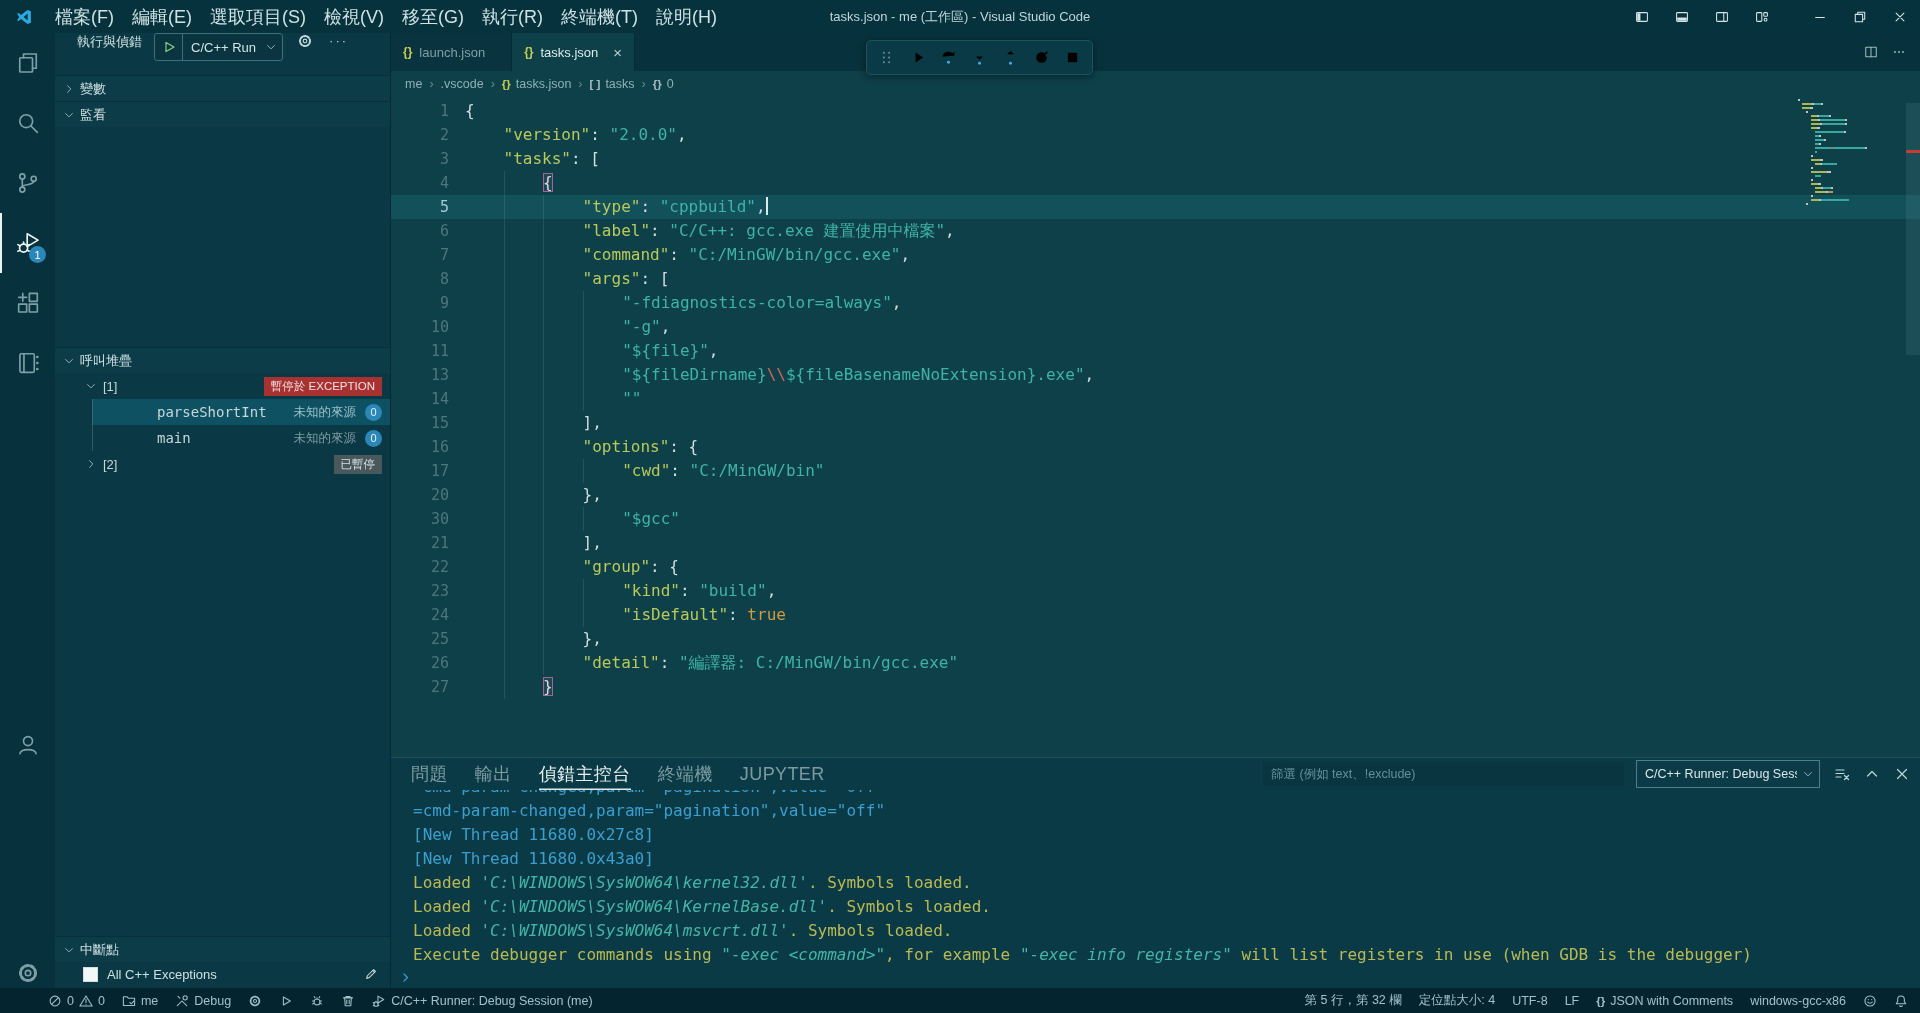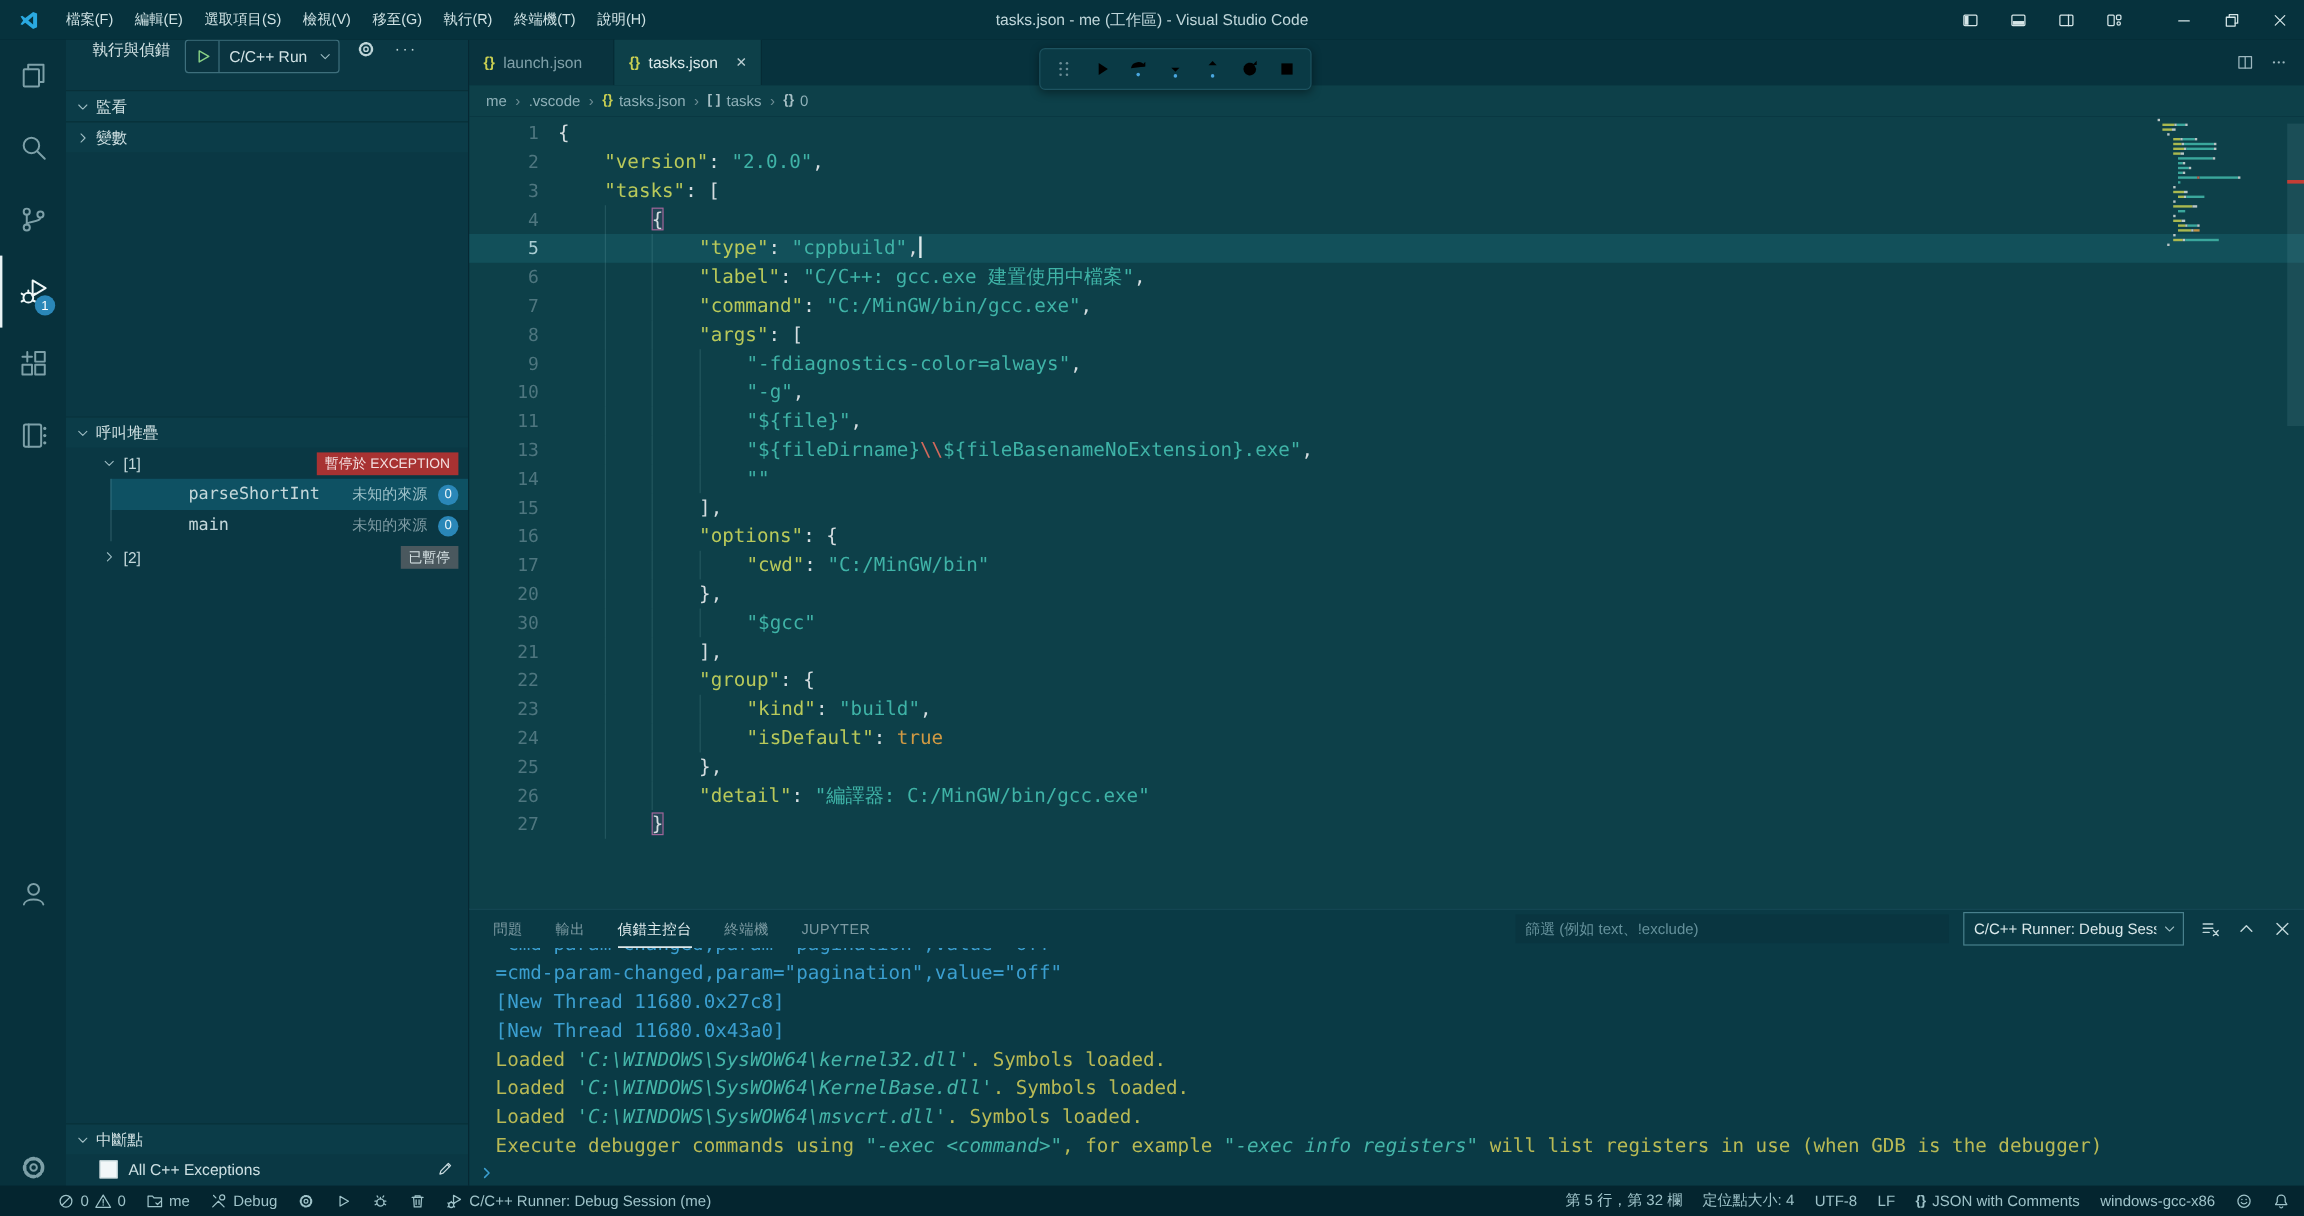--- a/index.html
+++ b/index.html
@@ -6,21 +6,21 @@
   body{width:1920px;height:1013px;overflow:hidden;font-family:"Liberation Sans",sans-serif;
        -webkit-font-smoothing:antialiased;color:#c4d8db;font-size:13px;}
   .ic{display:inline-flex;align-items:center;justify-content:center;line-height:0;}
   .ic svg{width:16px;height:16px;stroke:currentColor;fill:none;stroke-width:1.2;stroke-linecap:round;stroke-linejoin:round;}
   .ic.sm svg{width:14px;height:14px;}
   .ic.lg svg{width:24px;height:24px;stroke-width:1.1;}
 
   
   #titlebar{height:33px;background:#06323d;display:flex;align-items:center;position:relative;color:#cfe2e4;}
   #logo{width:20px;height:20px;margin:0 12px 0 14px;}
-  .menu-item{padding:0 9px;height:33px;display:flex;align-items:center;font-size:12px;color:#cfe2e4;}
+  .menu-item{padding:0 9px;height:33px;display:flex;align-items:center;font-size:18px;color:#cfe2e4;}
   #win-title{position:absolute;left:50%;transform:translateX(-50%);font-size:13px;color:#bfd6da;white-space:nowrap;}
   #win-controls{margin-left:auto;display:flex;align-items:center;}
   .wc{width:40px;height:33px;display:flex;align-items:center;justify-content:center;color:#d5e5e7;}
   .wc.spacer{width:18px;}
 
   
   #app{display:flex;height:955px;}
   #activitybar{width:55px;background:#07313c;position:relative;flex:none;}
   .ab-item{height:60px;display:flex;align-items:center;justify-content:center;color:#7da0a8;position:relative;}
   .ab-item.active{color:#eef6f7;border-left:2px solid #e9f3f4;}
@@ -99,21 +99,21 @@
   
   #dbg-toolbar{position:absolute;left:475px;top:7px;height:33px;display:flex;align-items:center;gap:4px;
                background:#0a3a45;border:1px solid #1d5360;border-radius:5px;box-shadow:0 2px 8px rgba(0,0,0,.4);
                padding:0 6px;z-index:5;}
   .dbg-btn{width:27px;height:27px;display:flex;align-items:center;justify-content:center;}
   .dbg-btn svg{width:17px;height:17px;}
 
   
   #panel{height:230px;border-top:1px solid #1c4f5b;background:#0a3a45;display:flex;flex-direction:column;flex:none;}
   #panel-bar{height:32px;display:flex;align-items:center;padding:0 10px 0 20px;flex:none;}
-  .ptab{font-size:12px;letter-spacing:.4px;color:#7d9ba3;margin-right:27px;height:32px;display:flex;align-items:center;}
+  .ptab{font-size:18px;letter-spacing:.4px;color:#7d9ba3;margin-right:27px;height:32px;display:flex;align-items:center;}
   .ptab.active{color:#e3eef0;box-shadow:inset 0 -1.5px 0 #dfe9ea;}
   #panel-filter{margin-left:auto;width:345px;height:24px;background:#093540;border:none;outline:none;
                 color:#cfe2e4;font-size:12.5px;padding:0 8px;font-family:"Liberation Sans",sans-serif;}
   #panel-filter::placeholder{color:#64909a;}
   #session-box{display:flex;align-items:center;border:1px solid #49808d;height:26px;margin-left:12px;background:#0b3b46;}
   #session-label{width:152px;overflow:hidden;white-space:nowrap;color:#d9e8ea;font-size:12.5px;padding-left:8px;}
   .pact{color:#c0d6d9;margin-left:14px;}
   #panel-content{flex:1;overflow:hidden;font:16px/24px "DejaVu Sans Mono",monospace;padding-left:22px;}
   .con-line{height:24px;white-space:pre;}
   .con-clip{height:9px;overflow:hidden;}
@@ -311,33 +311,33 @@
             <circle cx="8" cy="8" r="5" stroke-width="2" stroke-dasharray="2.1 1.5"></circle>
             <circle cx="8" cy="8" r="1.8"></circle>
           </svg>
       </span>
       <span id="side-more">···</span>
     </div>
 
     <div class="section-h">
       <span class="tree-chev ic">
         <svg viewBox="0 0 16 16">
-            <path d="M3.5 6l4.5 4.5L12.5 6"></path>
-          </svg>
-        </span>
-      <span>監看</span>
+            <path d="M6 3.5L10.5 8 6 12.5"></path>
+          </svg>
+        </span>
+      <span>變數</span>
     </div>
 
     <div class="section-h">
       <span class="tree-chev ic">
         <svg viewBox="0 0 16 16">
-            <path d="M6 3.5L10.5 8 6 12.5"></path>
-          </svg>
-        </span>
-      <span>變數</span>
+            <path d="M3.5 6l4.5 4.5L12.5 6"></path>
+          </svg>
+        </span>
+      <span>監看</span>
     </div>
     <div id="watch-body"></div>
 
     <div class="section-h">
       <span class="tree-chev ic">
         <svg viewBox="0 0 16 16">
             <path d="M3.5 6l4.5 4.5L12.5 6"></path>
           </svg>
         </span>
       <span>呼叫堆疊</span>

